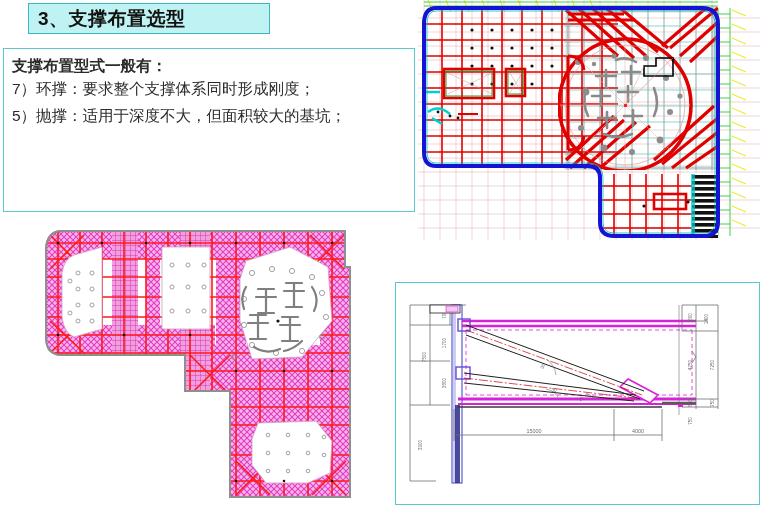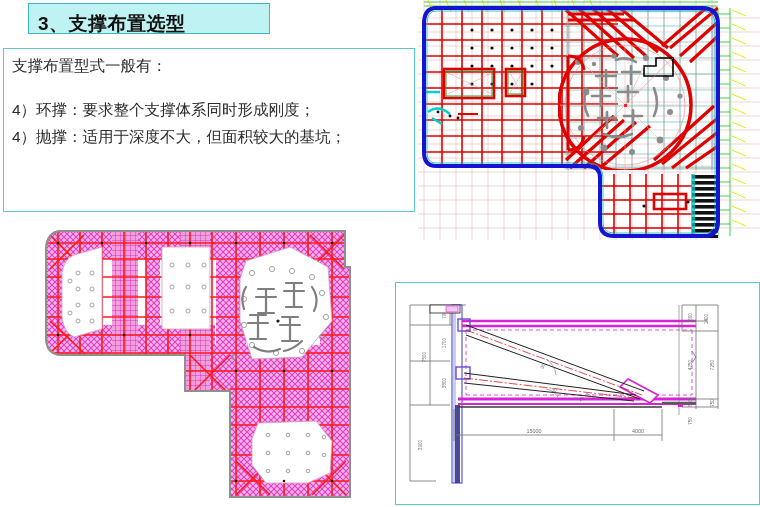--- a/index.html
+++ b/index.html
@@ -7,59 +7,59 @@
     width:760px;height:507px;background:#ffffff;overflow:hidden;position:relative;
     font-family:"Liberation Sans","DejaVu Sans",sans-serif;
     -webkit-font-smoothing:antialiased;
   }
   .slide{position:absolute;left:0;top:0;width:760px;height:507px;}
 
   
   #title-box{
     position:absolute;left:28px;top:3px;width:242px;height:31px;
     background:#bff2f2;border:1px solid #3ab7bf;box-sizing:border-box;
-    display:flex;align-items:flex-end;
+    display:flex;align-items:center;
   }
   #title-text{
     font-size:19px;font-weight:bold;color:#101010;letter-spacing:0.5px;
     padding-left:9px;white-space:nowrap;line-height:1;
   }
 
   
   #body-box{
     position:absolute;left:3px;top:48px;width:412px;height:164px;
     background:#ffffff;border:1px solid #5cc8cf;box-sizing:border-box;
     padding:9px 8px 0 8px;
   }
   .body-line{
     font-size:15.5px;color:#2b2b2b;line-height:1;margin-bottom:12px;white-space:nowrap;
   }
-  .body-line.first{margin-bottom:28px;}
+  .body-line.first{margin-bottom:7px;font-weight:bold;}
 
   
   .cad{position:absolute;overflow:hidden;}
   #cad-plan-ring{left:418px;top:0px;width:342px;height:240px;}
   #cad-plan-L{left:40px;top:225px;width:340px;height:282px;}
   #cad-section{left:395px;top:282px;width:365px;height:223px;
       background:#ffffff;border:1.5px solid #56c8d4;box-sizing:border-box;}
   .cad svg{display:block;}
 </style>
 </head>
 <body>
 
 <div class="slide">
 
   <div id="title-box">
     <span id="title-text">3、支撑布置选型</span>
   </div>
 
   <div id="body-box">
     <div class="body-line first">支撑布置型式一般有：</div>
-    <div class="body-line">4）环撑：要求整个支撑体系同时形成刚度；</div>
-    <div class="body-line">4）抛撑：适用于深度不大，但面积较大的基坑；</div>
+    <div class="body-line">7）环撑：要求整个支撑体系同时形成刚度；</div>
+    <div class="body-line">5）抛撑：适用于深度不大，但面积较大的基坑；</div>
   </div>
 
   <div class="cad" id="cad-plan-ring">
     <svg width="342" height="240" viewBox="0 0 342 240" xmlns="http://www.w3.org/2000/svg">
       <defs>
         <clipPath id="clipL">
           <path d="M8,8 L200,8 L200,168 L8,168 Z"></path>
         </clipPath>
         <clipPath id="clipRing">
           <path d="M140,6 L300,6 L300,170 L140,170 Z"></path>

